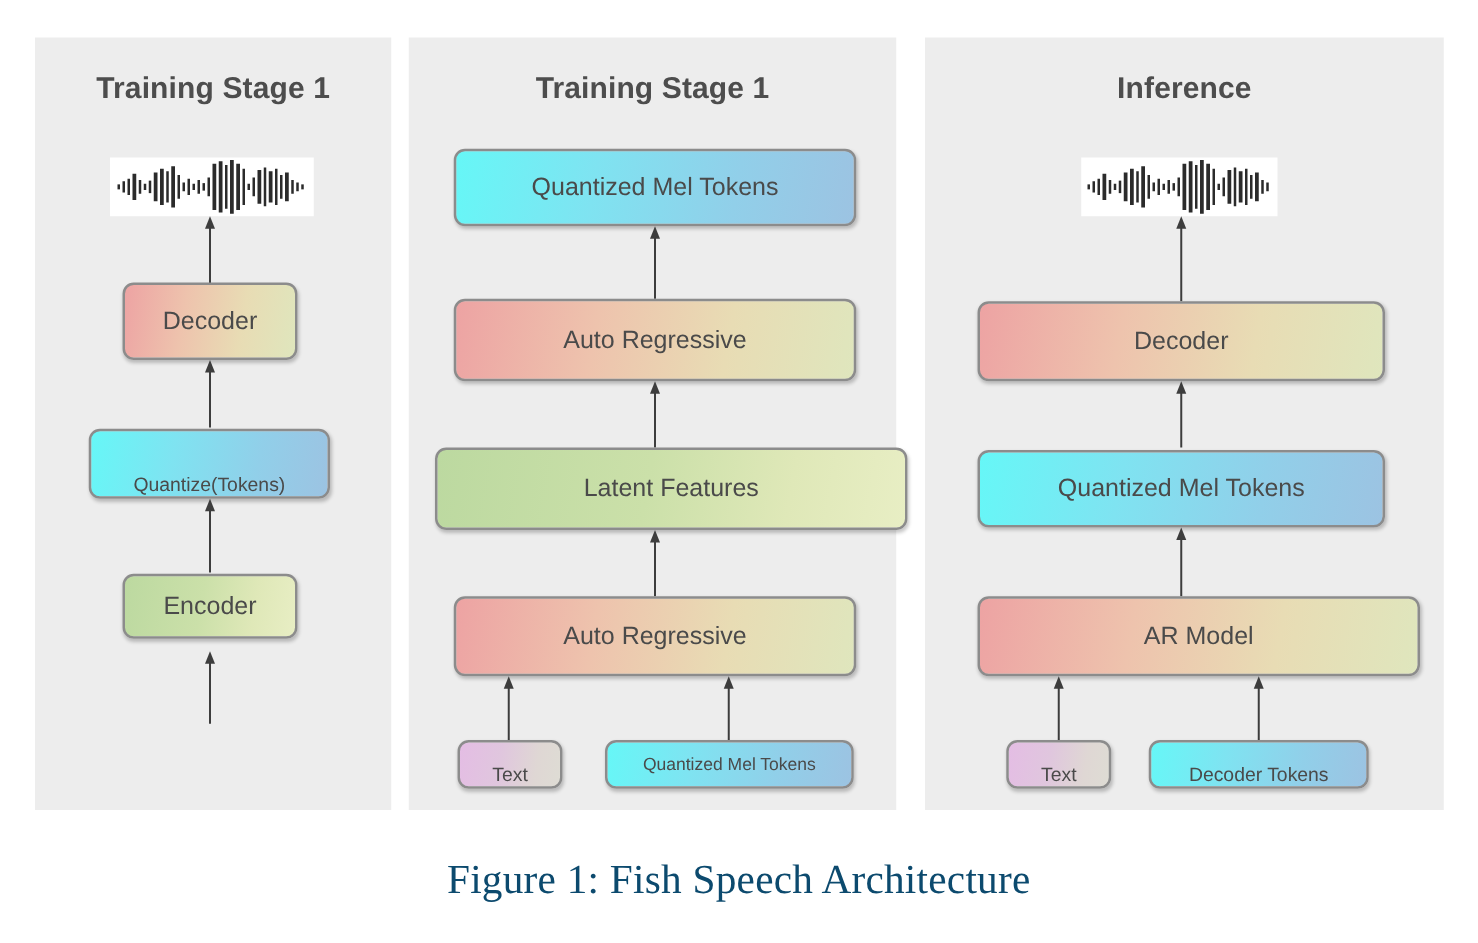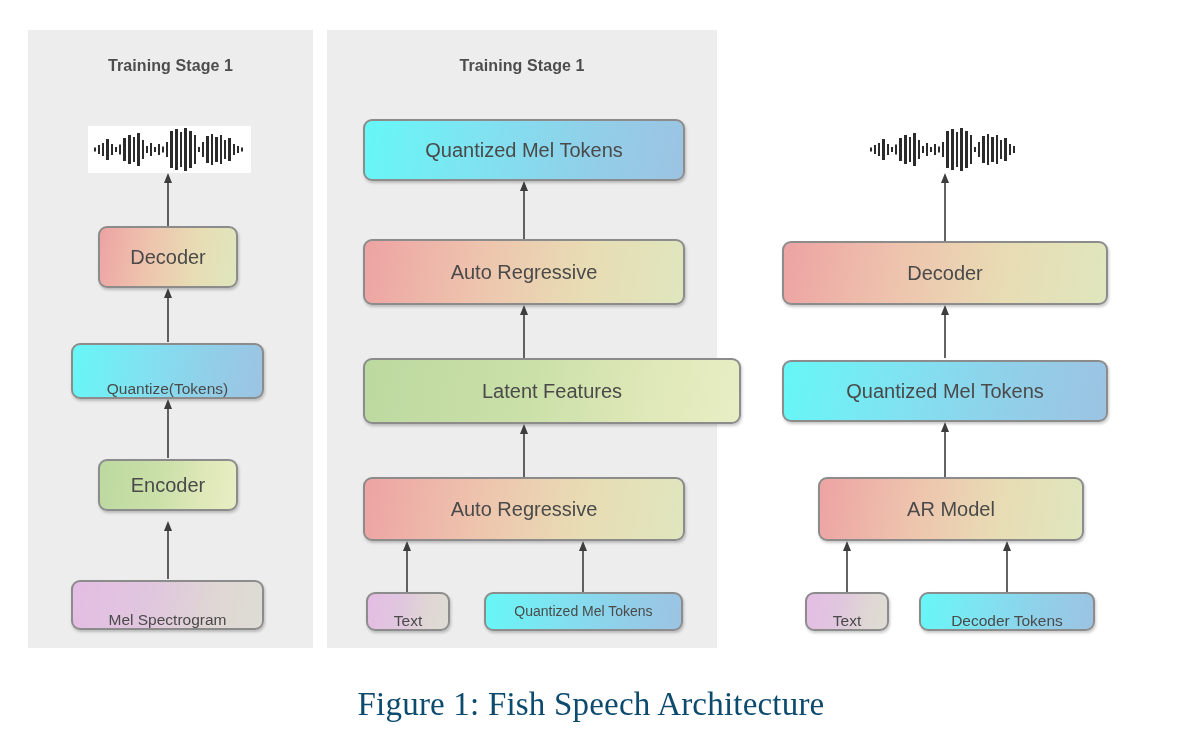--- a/index.html
+++ b/index.html
@@ -32,21 +32,21 @@
   #panel-stage1 { left: 28px;  width: 285px; }
   #panel-stage2 { left: 327px; width: 390px; }
   #panel-inference { left: 740px; width: 415px; }
 
   .panel-title {
     position: absolute;
     top: 27px;
     left: 0;
     width: 100%;
     text-align: center;
-    font-size: 16px;
+    font-size: 24px;
     font-weight: bold;
     color: #4d4d4d;
     letter-spacing: 0.1px;
   }
 
   
   .node {
     position: absolute;
     box-sizing: border-box;
     border: 2px solid #8c8c8c;
@@ -185,23 +185,20 @@
 
   <div class="node grad-green fs-20" style="left:98px; top:459px; width:140px; height:52px;">
     <span class="node-label">Encoder</span>
   </div>
 
   <svg class="arrow" style="left:160px; top:521px; width:16px; height:58px;">
     <line x1="8" y1="58" x2="8" y2="9" stroke="#3d3d3d" stroke-width="1.6"></line>
     <polygon points="8,0 4,10 12,10" fill="#3d3d3d"></polygon>
   </svg>
 
-  <div class="node grad-pink fs-16" style="left:71px; top:580px; width:193px; height:50px;">
-    <span class="node-label">Mel Spectrogram</span>
-  </div>
 
   <div class="panel" id="panel-stage2">
     <div class="panel-title">Training Stage 1</div>
   </div>
 
   <div class="node grad-cyan fs-20" style="left:363px; top:119px; width:322px; height:62px;">
     <span class="node-label">Quantized Mel Tokens</span>
   </div>
 
   <svg class="arrow" style="left:516px; top:181px; width:16px; height:58px;">
@@ -211,21 +208,21 @@
 
   <div class="node grad-warm fs-20" style="left:363px; top:239px; width:322px; height:66px;">
     <span class="node-label">Auto Regressive</span>
   </div>
 
   <svg class="arrow" style="left:516px; top:305px; width:16px; height:53px;">
     <line x1="8" y1="53" x2="8" y2="9" stroke="#3d3d3d" stroke-width="1.6"></line>
     <polygon points="8,0 4,10 12,10" fill="#3d3d3d"></polygon>
   </svg>
 
-  <div class="node grad-green fs-20" style="left:363px; top:358px; width:378px; height:66px;">
+  <div class="node grad-green fs-20" style="left:348px; top:358px; width:378px; height:66px;">
     <span class="node-label">Latent Features</span>
   </div>
 
   <svg class="arrow" style="left:516px; top:424px; width:16px; height:53px;">
     <line x1="8" y1="53" x2="8" y2="9" stroke="#3d3d3d" stroke-width="1.6"></line>
     <polygon points="8,0 4,10 12,10" fill="#3d3d3d"></polygon>
   </svg>
 
   <div class="node grad-warm fs-20" style="left:363px; top:477px; width:322px; height:64px;">
     <span class="node-label">Auto Regressive</span>
@@ -242,20 +239,23 @@
   </svg>
 
   <div class="node grad-pink fs-16" style="left:366px; top:592px; width:84px; height:39px;">
     <span class="node-label">Text</span>
   </div>
 
   <div class="node grad-cyan fs-14" style="left:484px; top:592px; width:199px; height:39px;">
     <span class="node-label">Quantized Mel Tokens</span>
   </div>
 
+  <div class="panel" id="panel-inference">
+    <div class="panel-title">Inference</div>
+  </div>
 
   <div class="waveform" style="left:865px; top:126px; width:157px; height:47px;">
     <svg width="157" height="47" viewBox="0 0 157 47" xmlns="http://www.w3.org/2000/svg">
       <g fill="#2b2b2b">
         <rect x="5" y="21.5" width="2" height="4"></rect>
         <rect x="9" y="19" width="2" height="9"></rect>
         <rect x="13" y="17" width="2" height="13"></rect>
         <rect x="17" y="13" width="3" height="21"></rect>
         <rect x="22" y="18" width="2" height="11"></rect>
         <rect x="26" y="21" width="2" height="5"></rect>
@@ -307,21 +307,21 @@
 
   <div class="node grad-cyan fs-20" style="left:782px; top:360px; width:326px; height:62px;">
     <span class="node-label">Quantized Mel Tokens</span>
   </div>
 
   <svg class="arrow" style="left:937px; top:422px; width:16px; height:55px;">
     <line x1="8" y1="55" x2="8" y2="9" stroke="#3d3d3d" stroke-width="1.6"></line>
     <polygon points="8,0 4,10 12,10" fill="#3d3d3d"></polygon>
   </svg>
 
-  <div class="node grad-warm fs-20" style="left:782px; top:477px; width:266px; height:64px;margin-left:36px;">
+  <div class="node grad-warm fs-20" style="left:782px; top:477px; width:354px; height:64px;">
     <span class="node-label">AR Model</span>
   </div>
 
   <svg class="arrow" style="left:839px; top:541px; width:16px; height:51px;">
     <line x1="8" y1="51" x2="8" y2="9" stroke="#3d3d3d" stroke-width="1.6"></line>
     <polygon points="8,0 4,10 12,10" fill="#3d3d3d"></polygon>
   </svg>
 
   <svg class="arrow" style="left:999px; top:541px; width:16px; height:51px;">
     <line x1="8" y1="51" x2="8" y2="9" stroke="#3d3d3d" stroke-width="1.6"></line>

